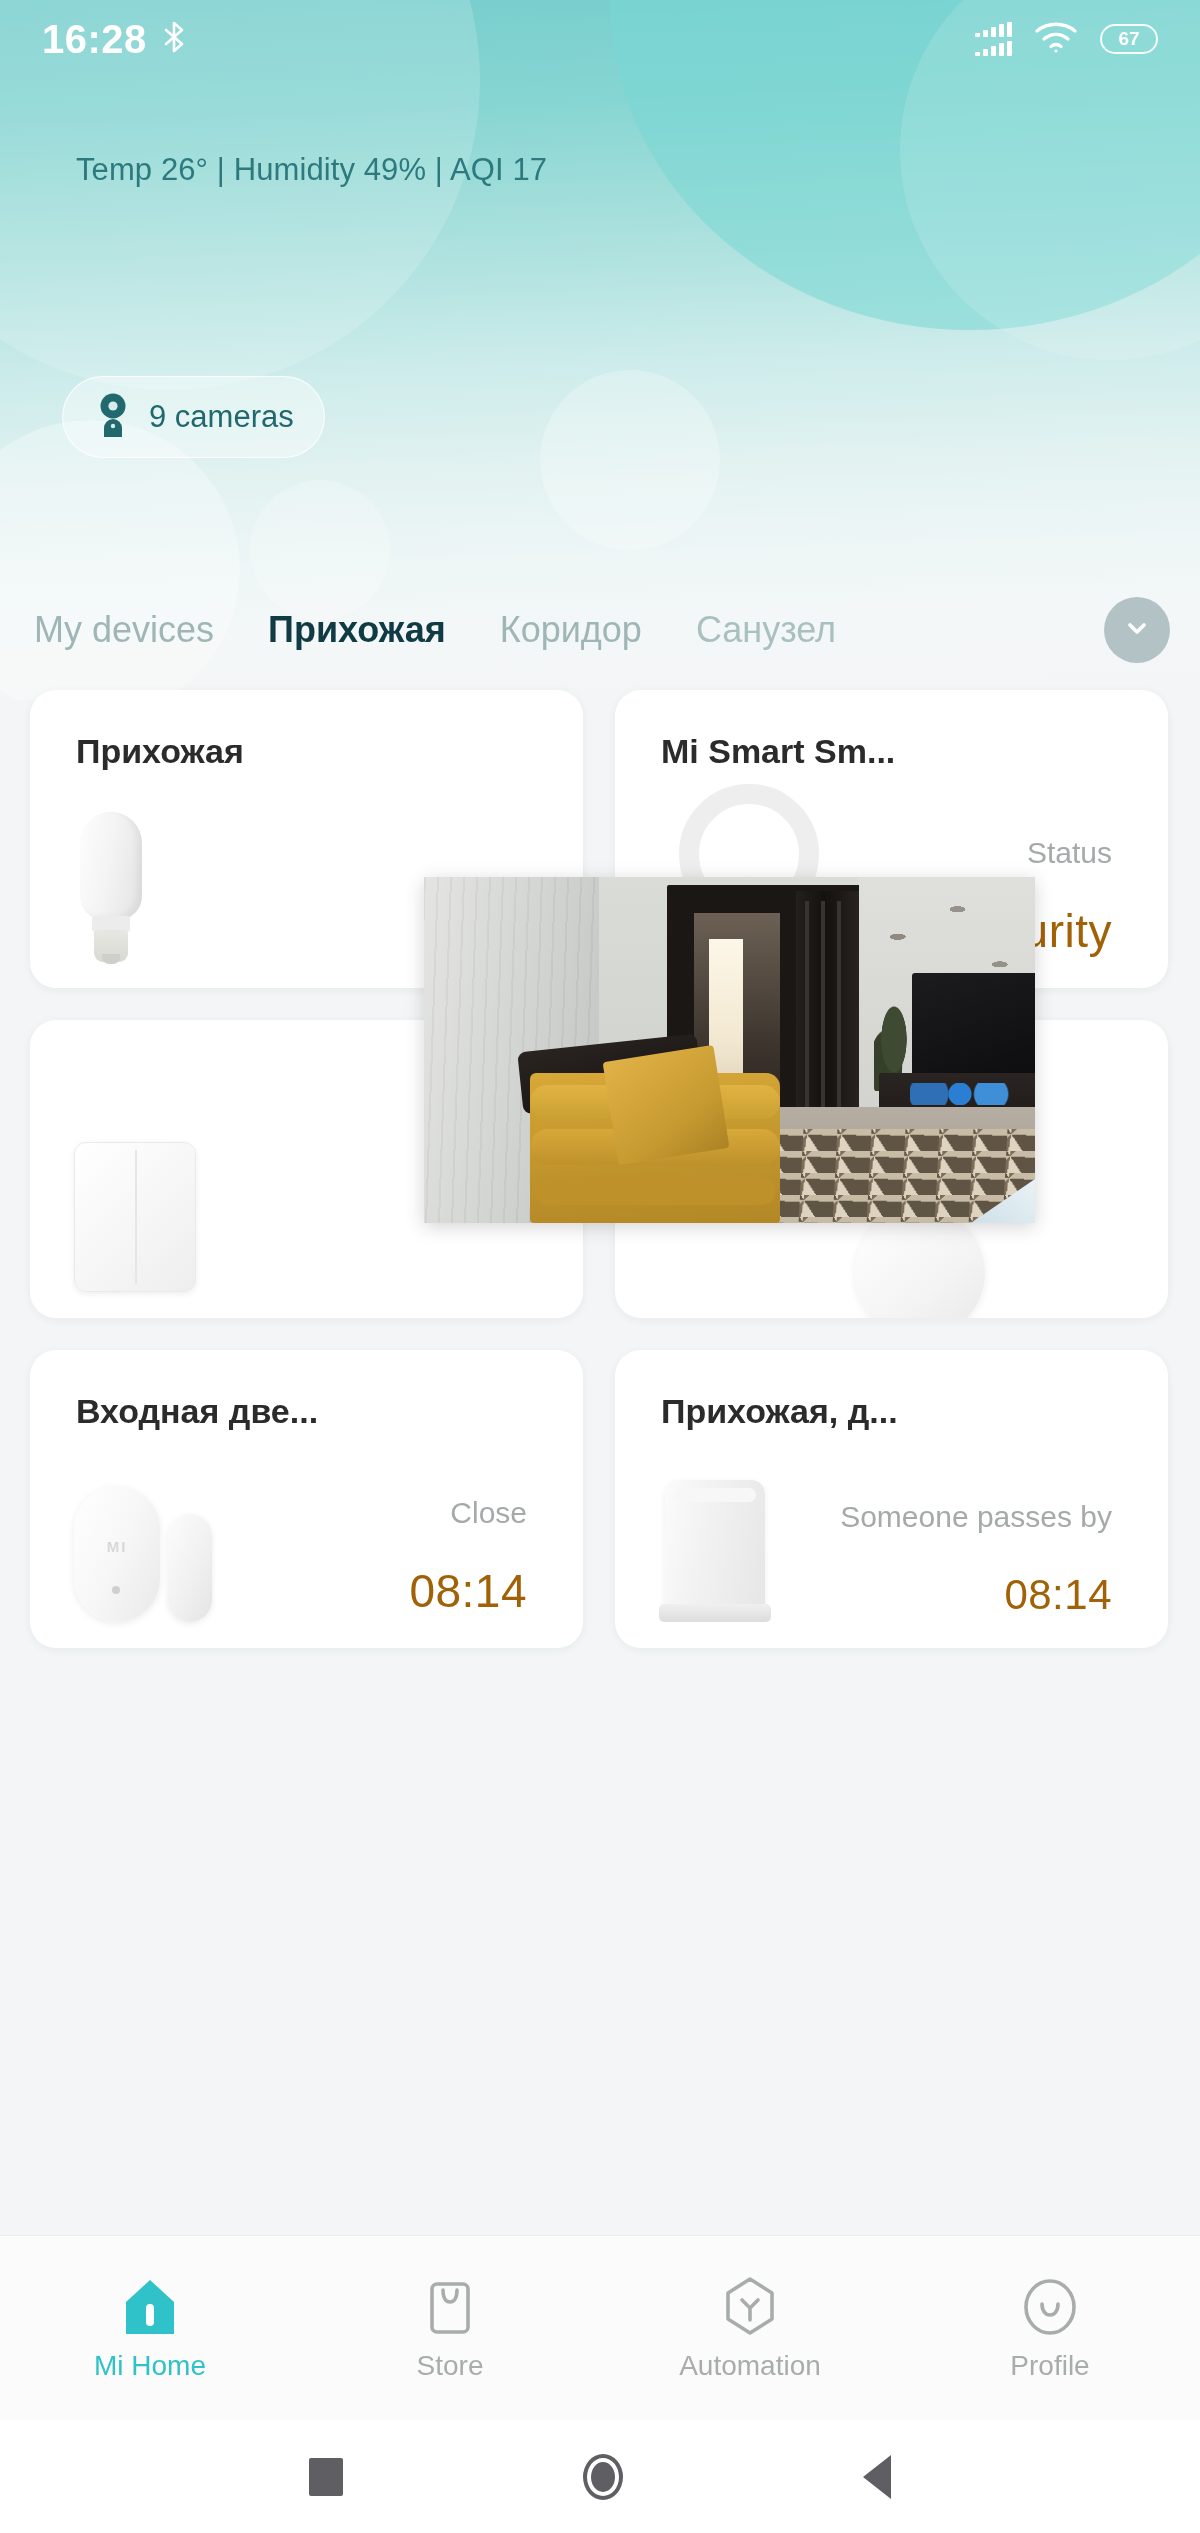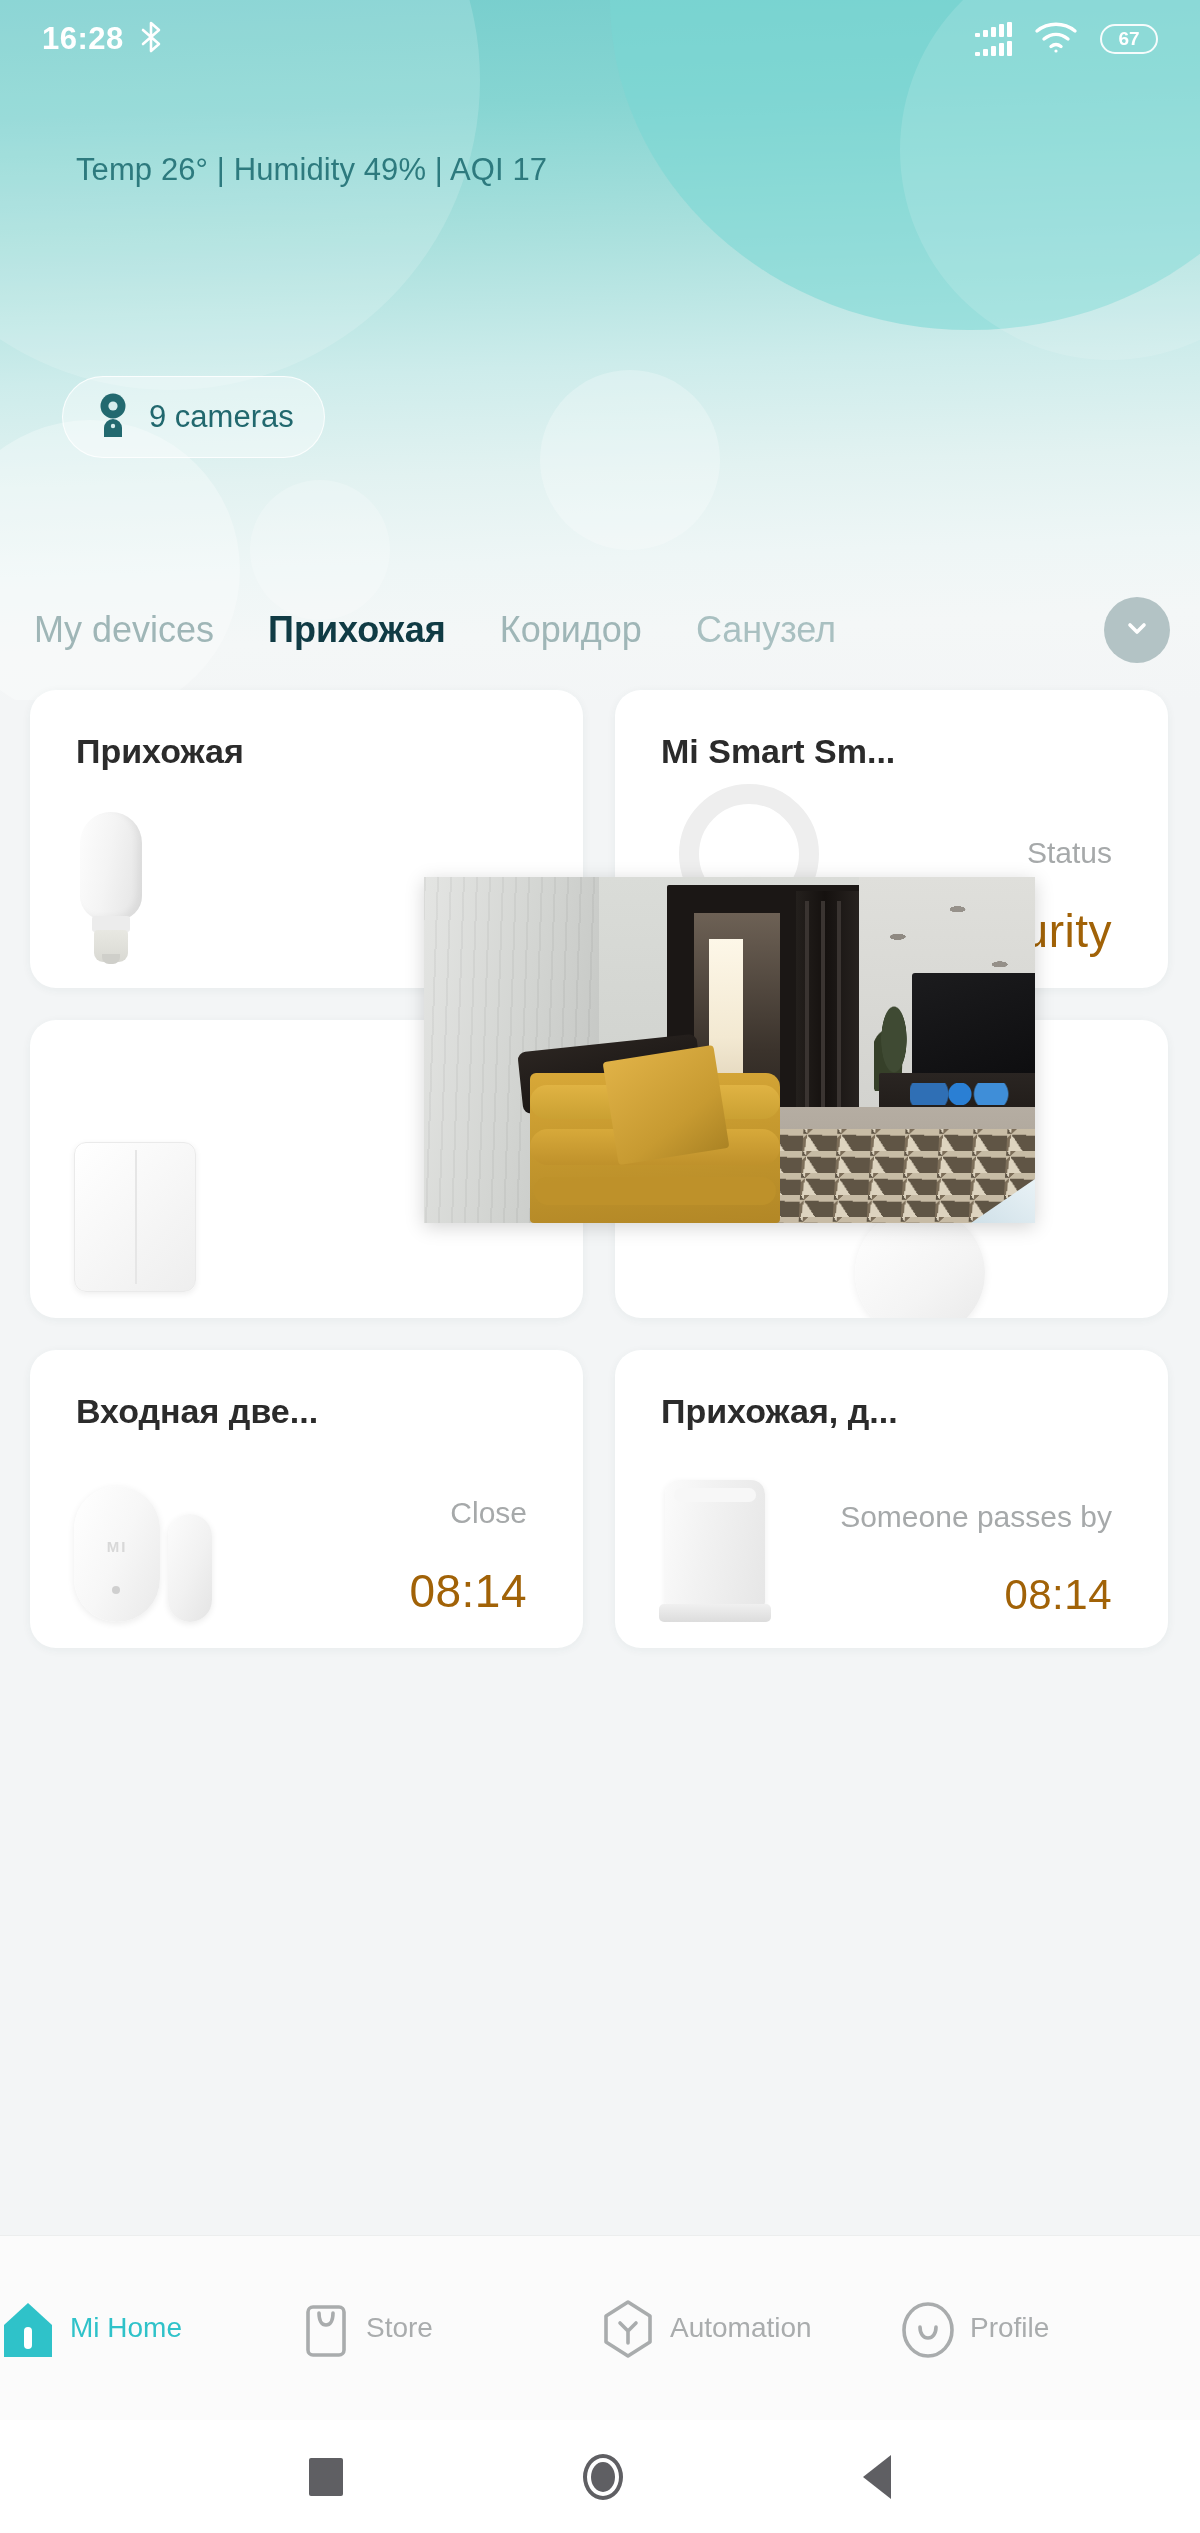--- a/index.html
+++ b/index.html
@@ -24,21 +24,21 @@
   .b5 { left:540px; top:370px; width:180px; height:180px; background:rgba(255,255,255,.26); }
   .b6 { left:250px; top:480px; width:140px; height:140px; background:rgba(255,255,255,.22); }
 
   
   .statusbar {
     position:absolute; left:0; top:0; width:1200px; height:78px;
     display:flex; align-items:center; justify-content:space-between;
     padding:0 42px; color:#ffffff;
   }
   .sb-left { display:flex; align-items:center; gap:14px; }
-  .sb-time { font-size:31px; font-weight:bold; letter-spacing:.5px; }
+  .sb-time { font-size:40px; font-weight:bold; letter-spacing:.5px; }
   .sb-right { display:flex; align-items:center; gap:22px; }
 
   .sig { display:flex; flex-direction:column; gap:4px; }
   .sig-row { display:flex; align-items:flex-end; gap:3px; height:15px; }
   .sig-row i { display:block; width:5px; background:#fff; border-radius:1px; }
   .sig-row i:nth-child(1){height:4px;} .sig-row i:nth-child(2){height:7px;}
   .sig-row i:nth-child(3){height:10px;} .sig-row i:nth-child(4){height:13px;}
   .sig-row i:nth-child(5){height:15px;}
 
   .battery {
@@ -259,21 +259,21 @@
   .ov-corner { position:absolute; right:0; bottom:0; width:64px; height:44px;
     background:linear-gradient(220deg,#e9f2f6 0%,#cfe0e8 100%);
     clip-path:polygon(100% 100%, 0 100%, 100% 0); }
 
   
   .bottomnav {
     position:absolute; left:0; bottom:113px; width:1200px; height:185px;
     background:#fbfbfb; border-top:1px solid #eceeee;
     display:flex; align-items:center;
   }
-  .nav-item { flex:1; display:flex; flex-direction:row; align-items:center; gap:14px; }
+  .nav-item { flex:1; display:flex; flex-direction:column; align-items:center; gap:14px; }
   .nav-label { font-size:28px; color:#a9acad; }
   .nav-item.active .nav-label { color:#2fc2c9; }
   .nav-ic { height:62px; display:flex; align-items:flex-end; }
   .nav-ic svg { display:block; }
 
   
   .androidnav {
     position:absolute; left:0; bottom:0; width:1200px; height:113px; background:#ffffff;
     display:flex; align-items:center; justify-content:center; gap:240px;
   }

